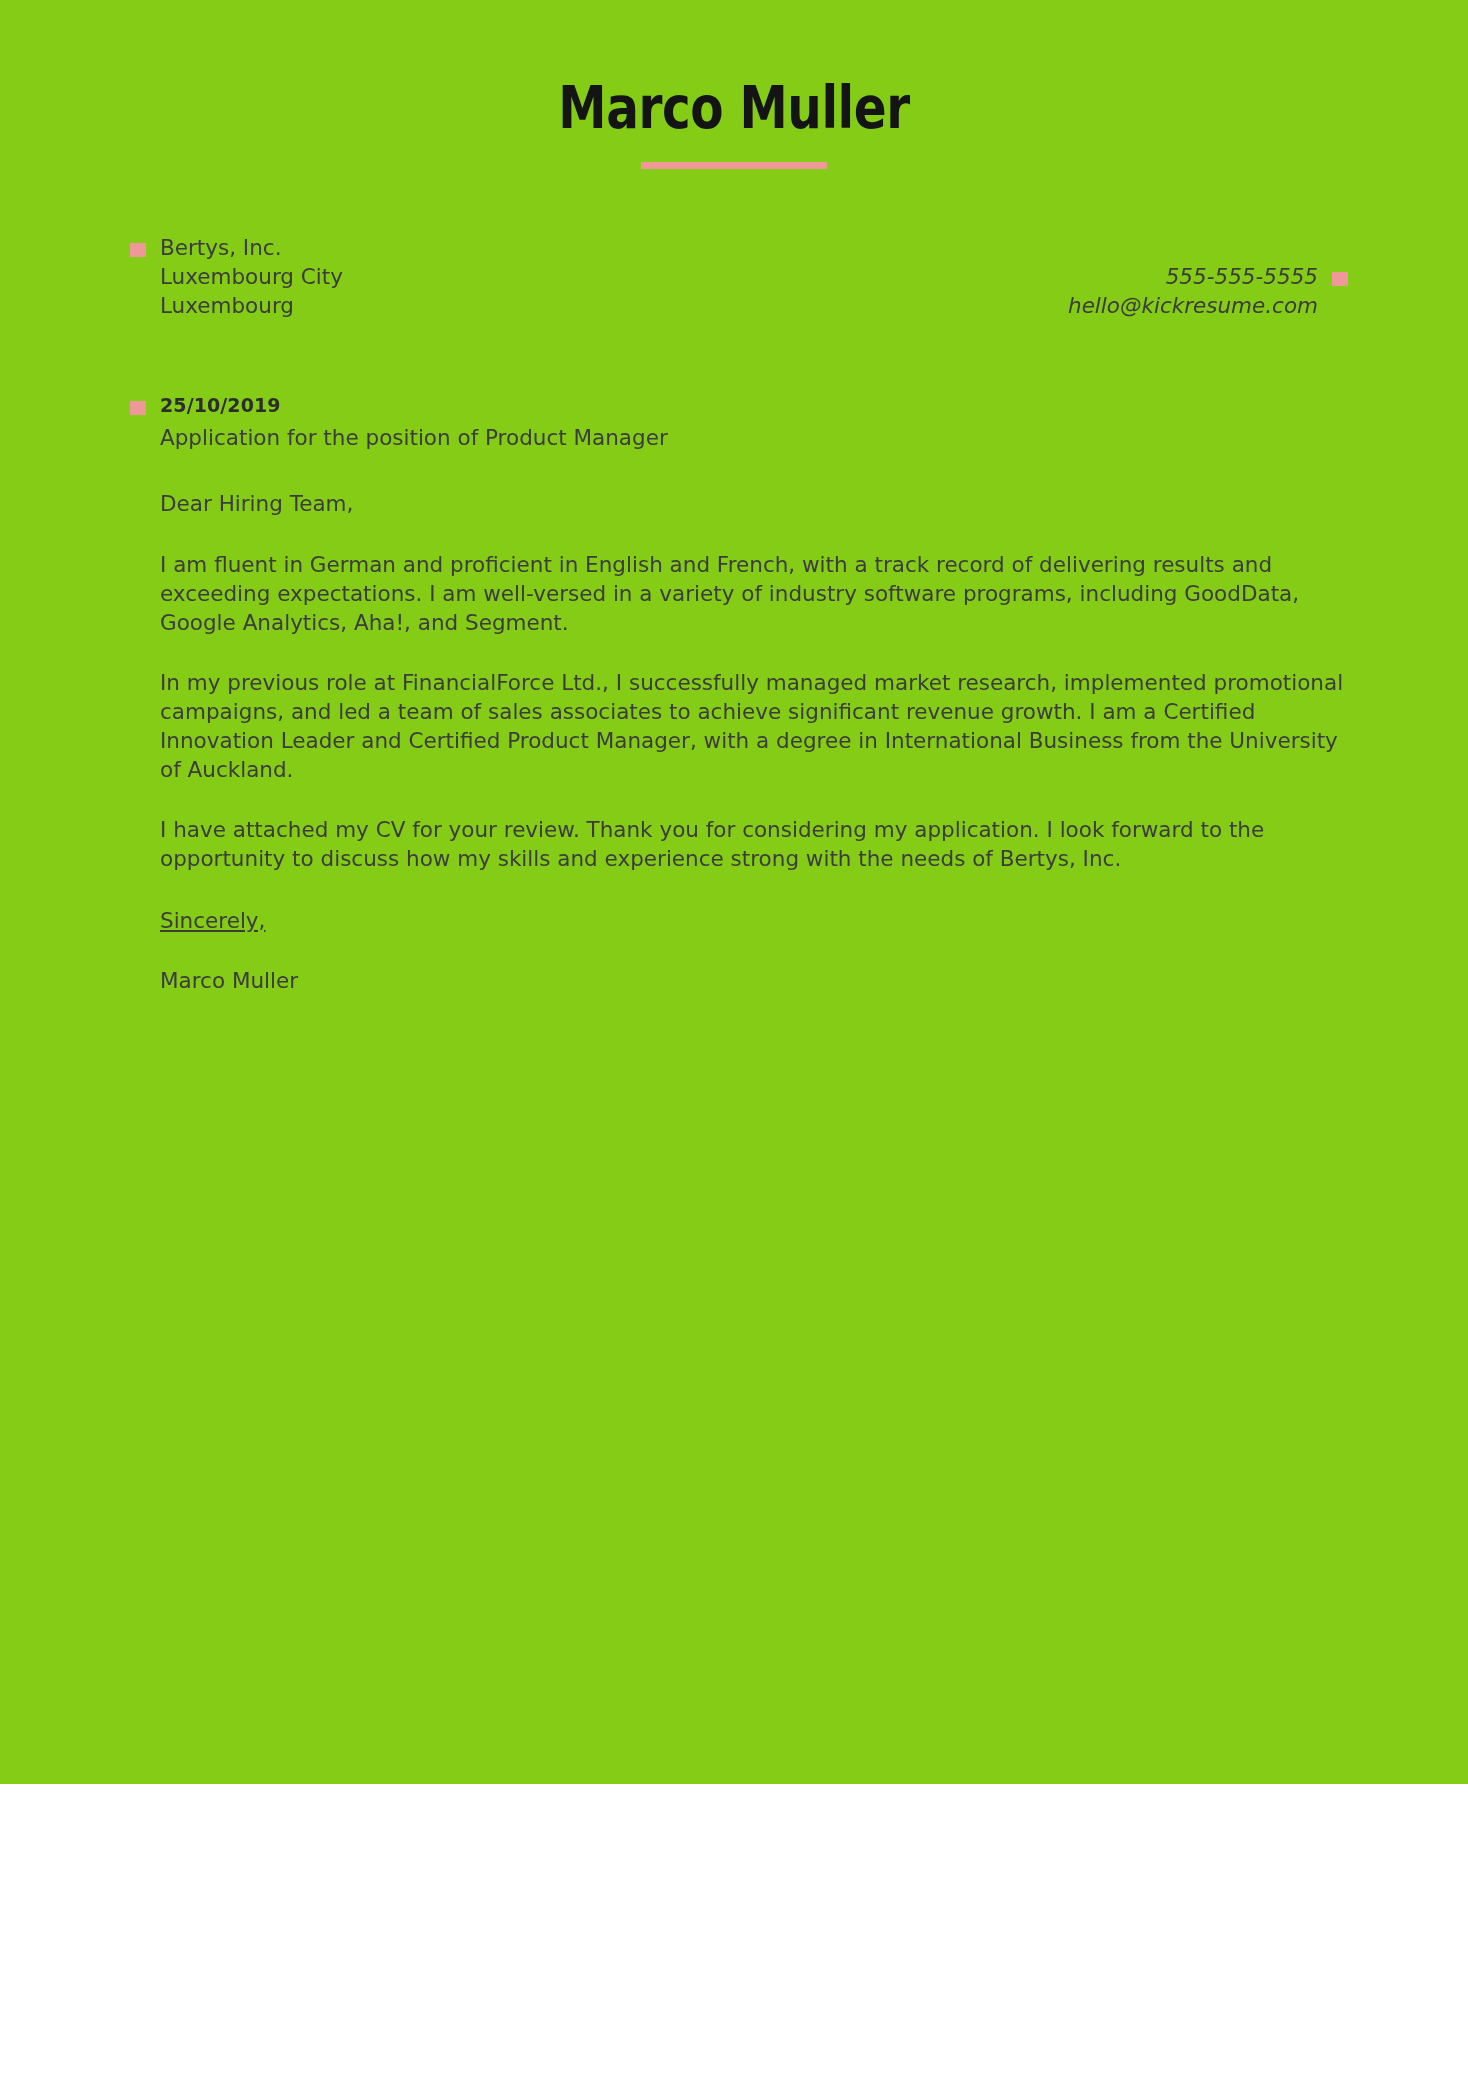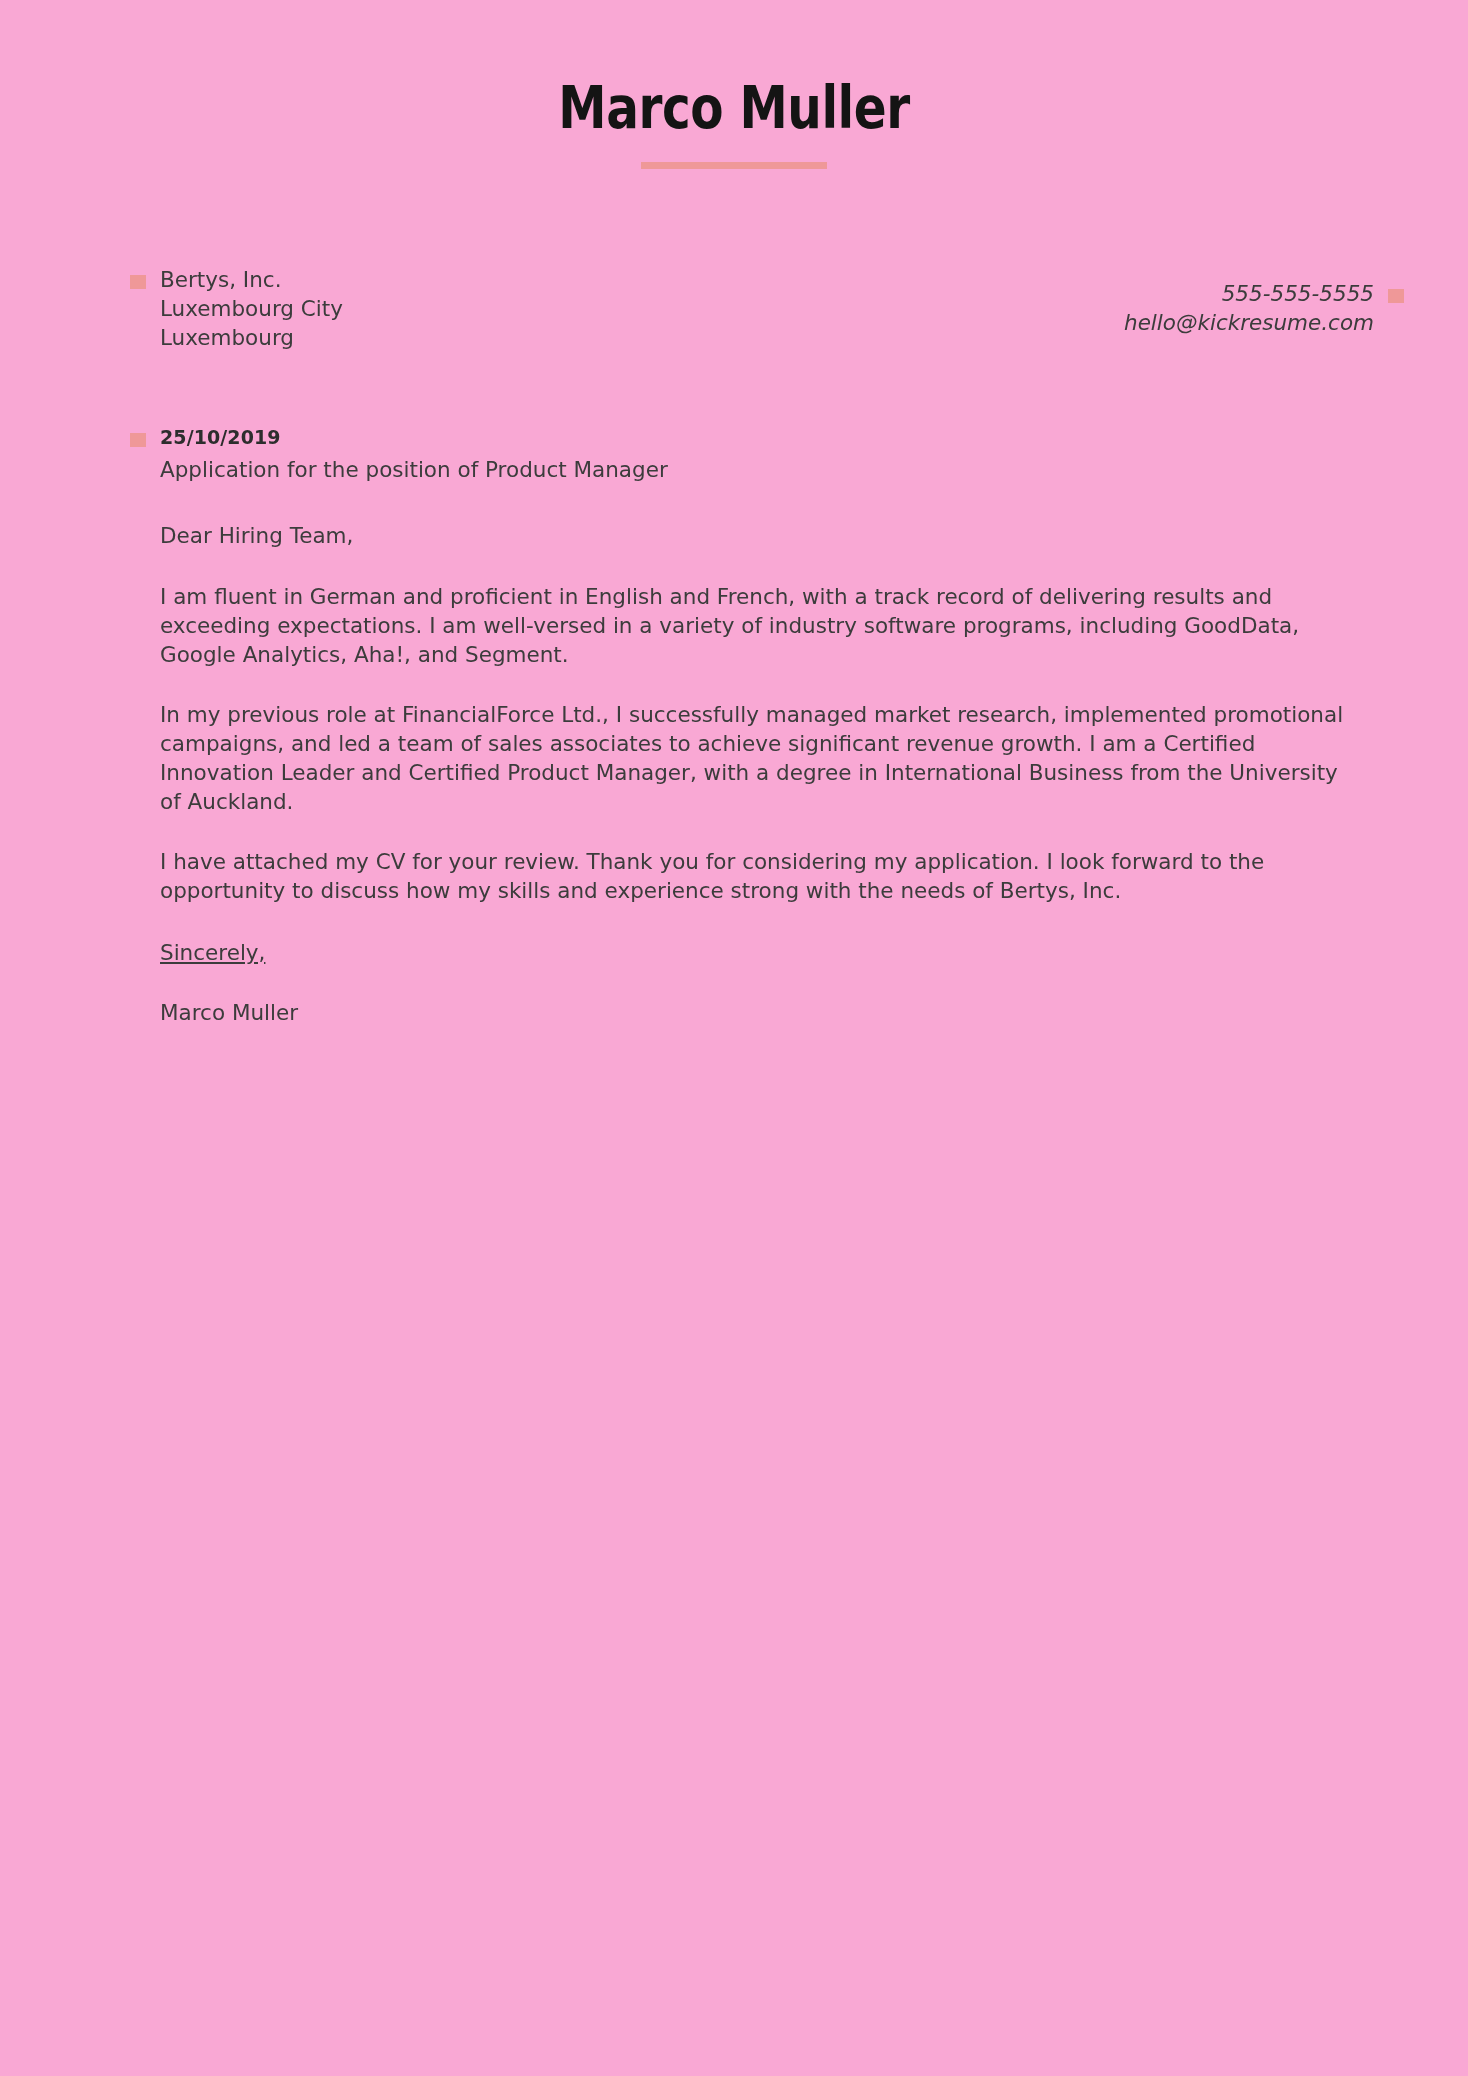--- a/index.html
+++ b/index.html
@@ -12,22 +12,22 @@
     height: 2076px;
     font-family: "DejaVu Sans", "Liberation Sans", sans-serif;
     color: #3a3a3a;
     position: relative;
     overflow: hidden;
   }
 
   .page {
     position: relative;
     width: 1468px;
-    height: 2076px;
-    background: #f9a8d4;
+    height: 1784px;
+    background: #84cc16;
     box-sizing: border-box;
   }
 
   
   .header {
     padding-top: 78px;
     text-align: center;
   }
   .header-name {
     font-family: "DejaVu Sans Condensed", "Liberation Sans Narrow", "Liberation Sans", sans-serif;
@@ -42,24 +42,24 @@
   .header-rule {
     width: 186px;
     height: 7px;
     margin: 23px auto 0 auto;
   }
 
   
   .address-row {
     display: flex;
     justify-content: space-between;
-    align-items: center;
-    margin-top: 96px;
+    align-items: flex-end;
+    margin-top: 64px;
     padding-left: 130px;
-    padding-right: 64px;
+    padding-right: 120px;
   }
   .marker {
     width: 16px;
     height: 14px;
     flex: 0 0 auto;
     display: inline-block;
   }
   .addr-left {
     display: flex;
     align-items: flex-start;

